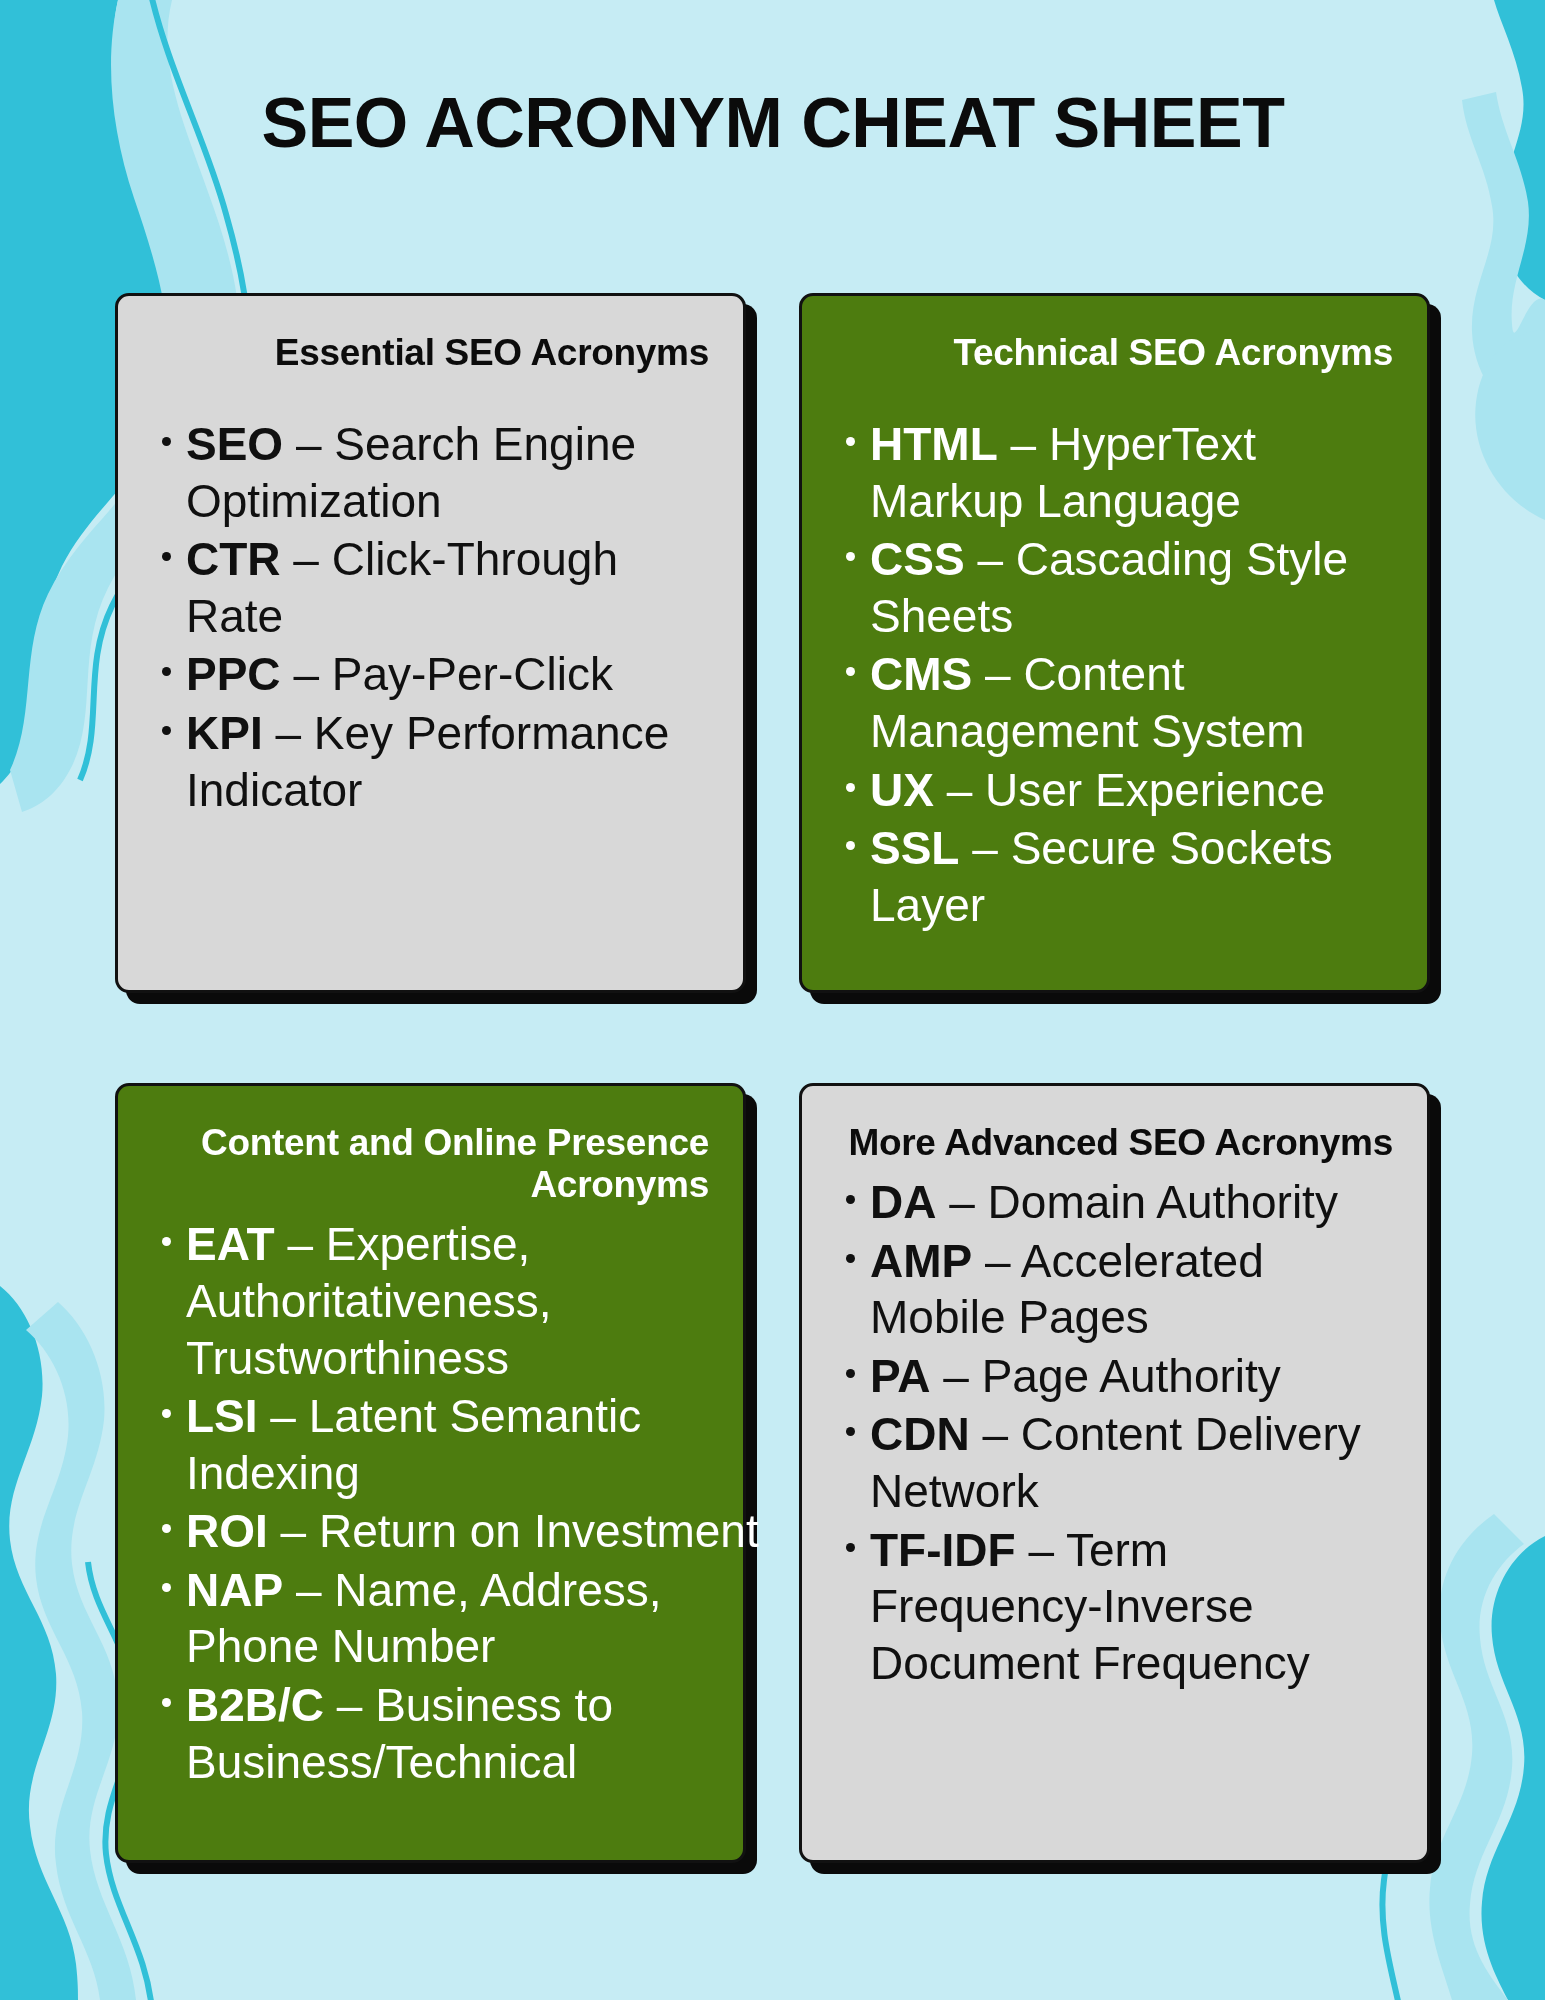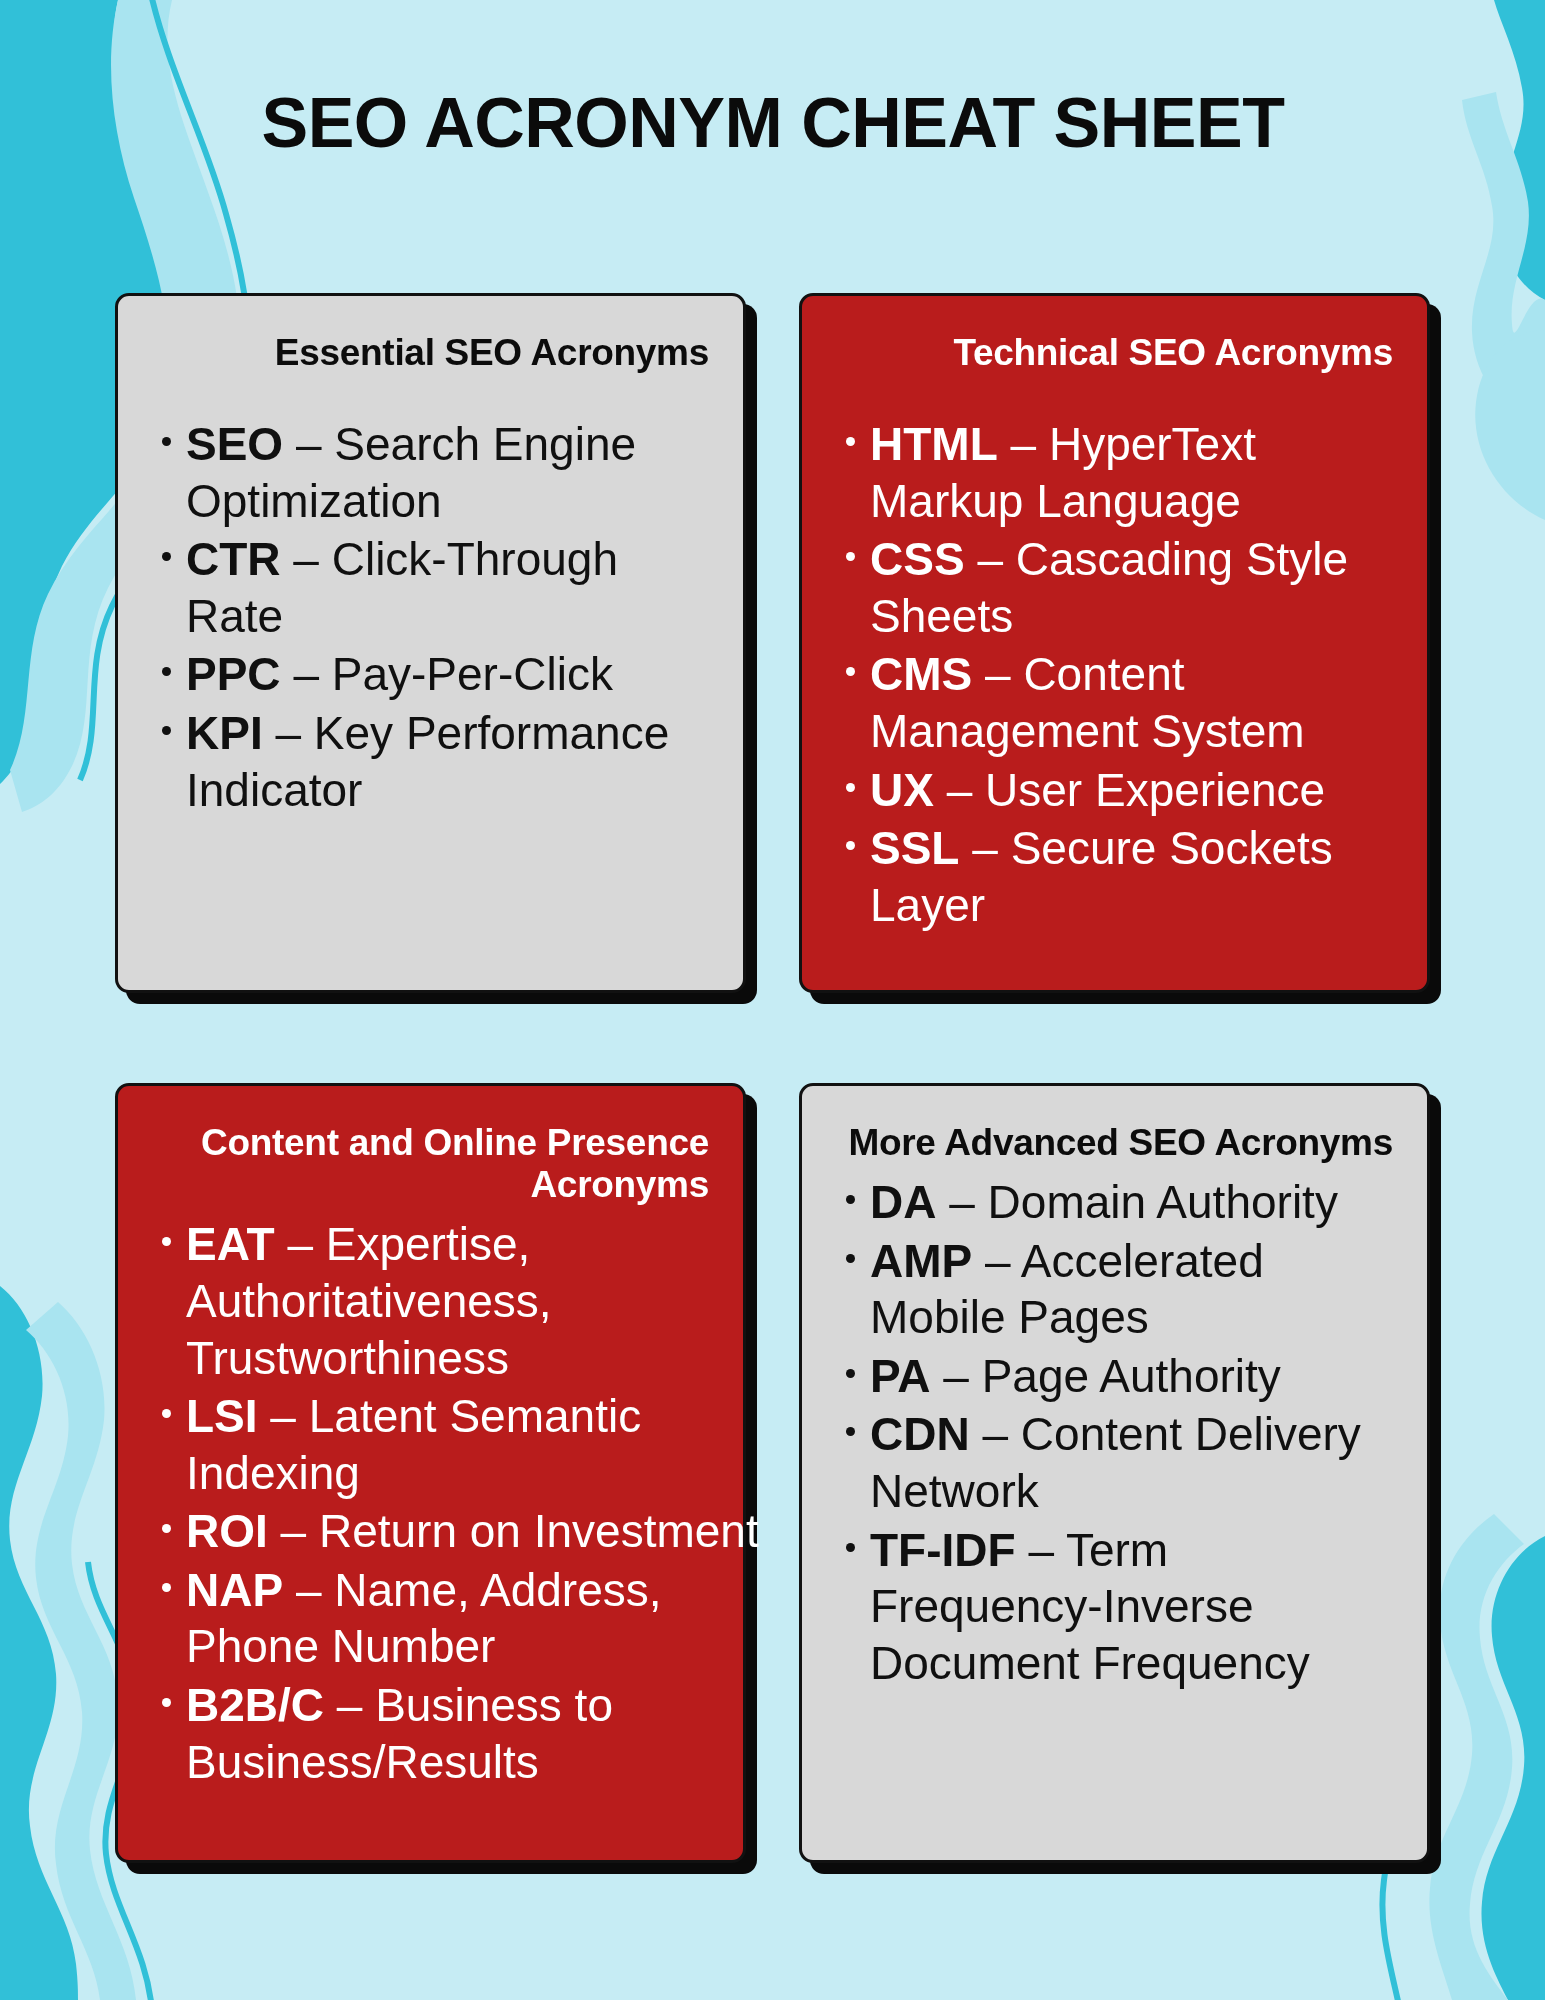--- a/index.html
+++ b/index.html
@@ -55,21 +55,21 @@
 
   .card {
     position: relative;
     border: 3px solid #111;
     border-radius: 14px;
     box-shadow: 11px 11px 0 #0a0a0a;
     padding: 36px 34px 30px 34px;
     overflow: visible;
   }
   .card.gray  { background: #d8d8d8; color: #101010; }
-  .card.blue  { background: #b91c1c; color: #ffffff; }
+  .card.blue  { background: #4d7c0f; color: #ffffff; }
 
   .card-title {
     text-align: right;
     font-size: 37px;
     font-weight: 800;
     line-height: 1.14;
     letter-spacing: -0.3px;
     margin-bottom: 10px;
   }
   .card.gray  .card-title { color: #0c0c0c; }
@@ -264,21 +264,21 @@
           <span>Return on Investment</span>
         </li>
         <li class="wrap">
           <b>NAP</b>
           <span class="dash">–</span>
           <span>Name, Address, Phone Number</span>
         </li>
         <li class="wrap">
           <b>B2B/C</b>
           <span class="dash">–</span>
-          <span>Business to Business/Results</span>
+          <span>Business to Business/Technical</span>
         </li>
       </ul>
     </section>
 
     <section class="card gray">
       <h2 class="card-title">More Advanced SEO Acronyms</h2>
       <ul class="acr">
         <li>
           <b>DA</b>
           <span class="dash">–</span>

